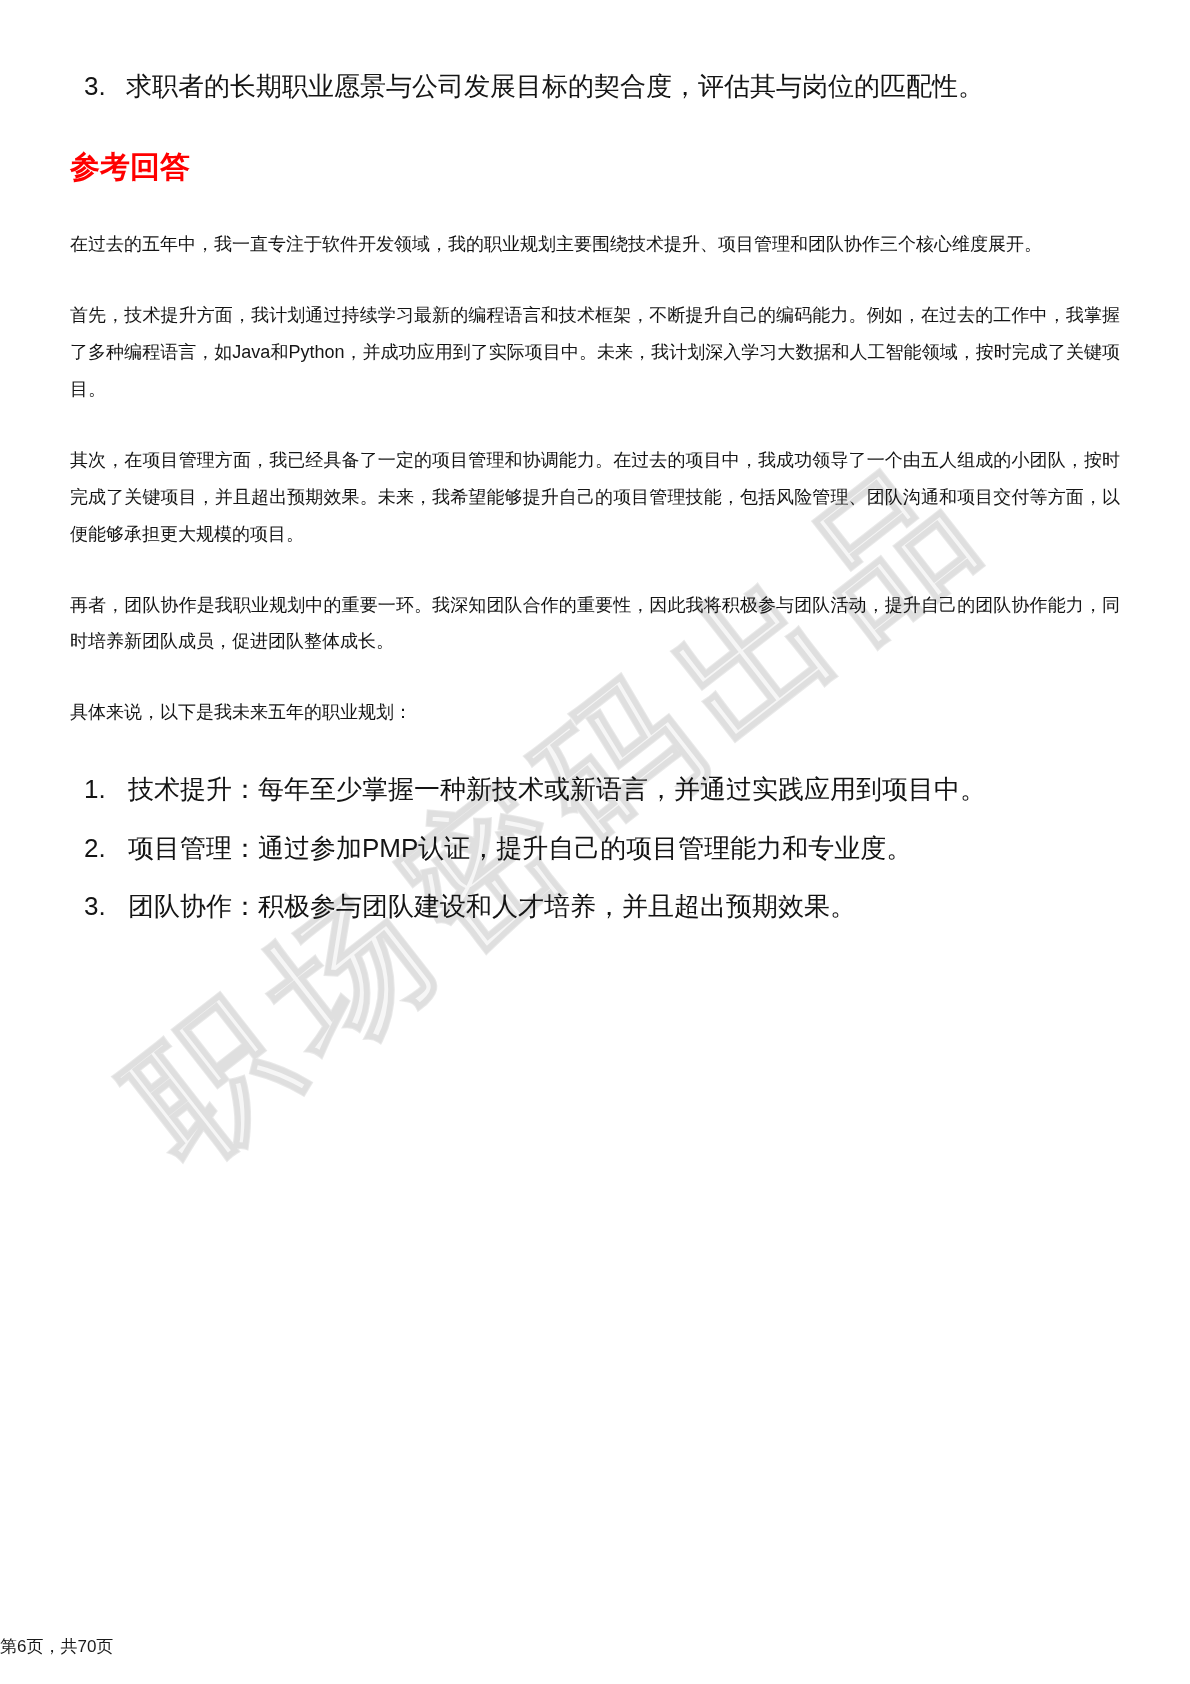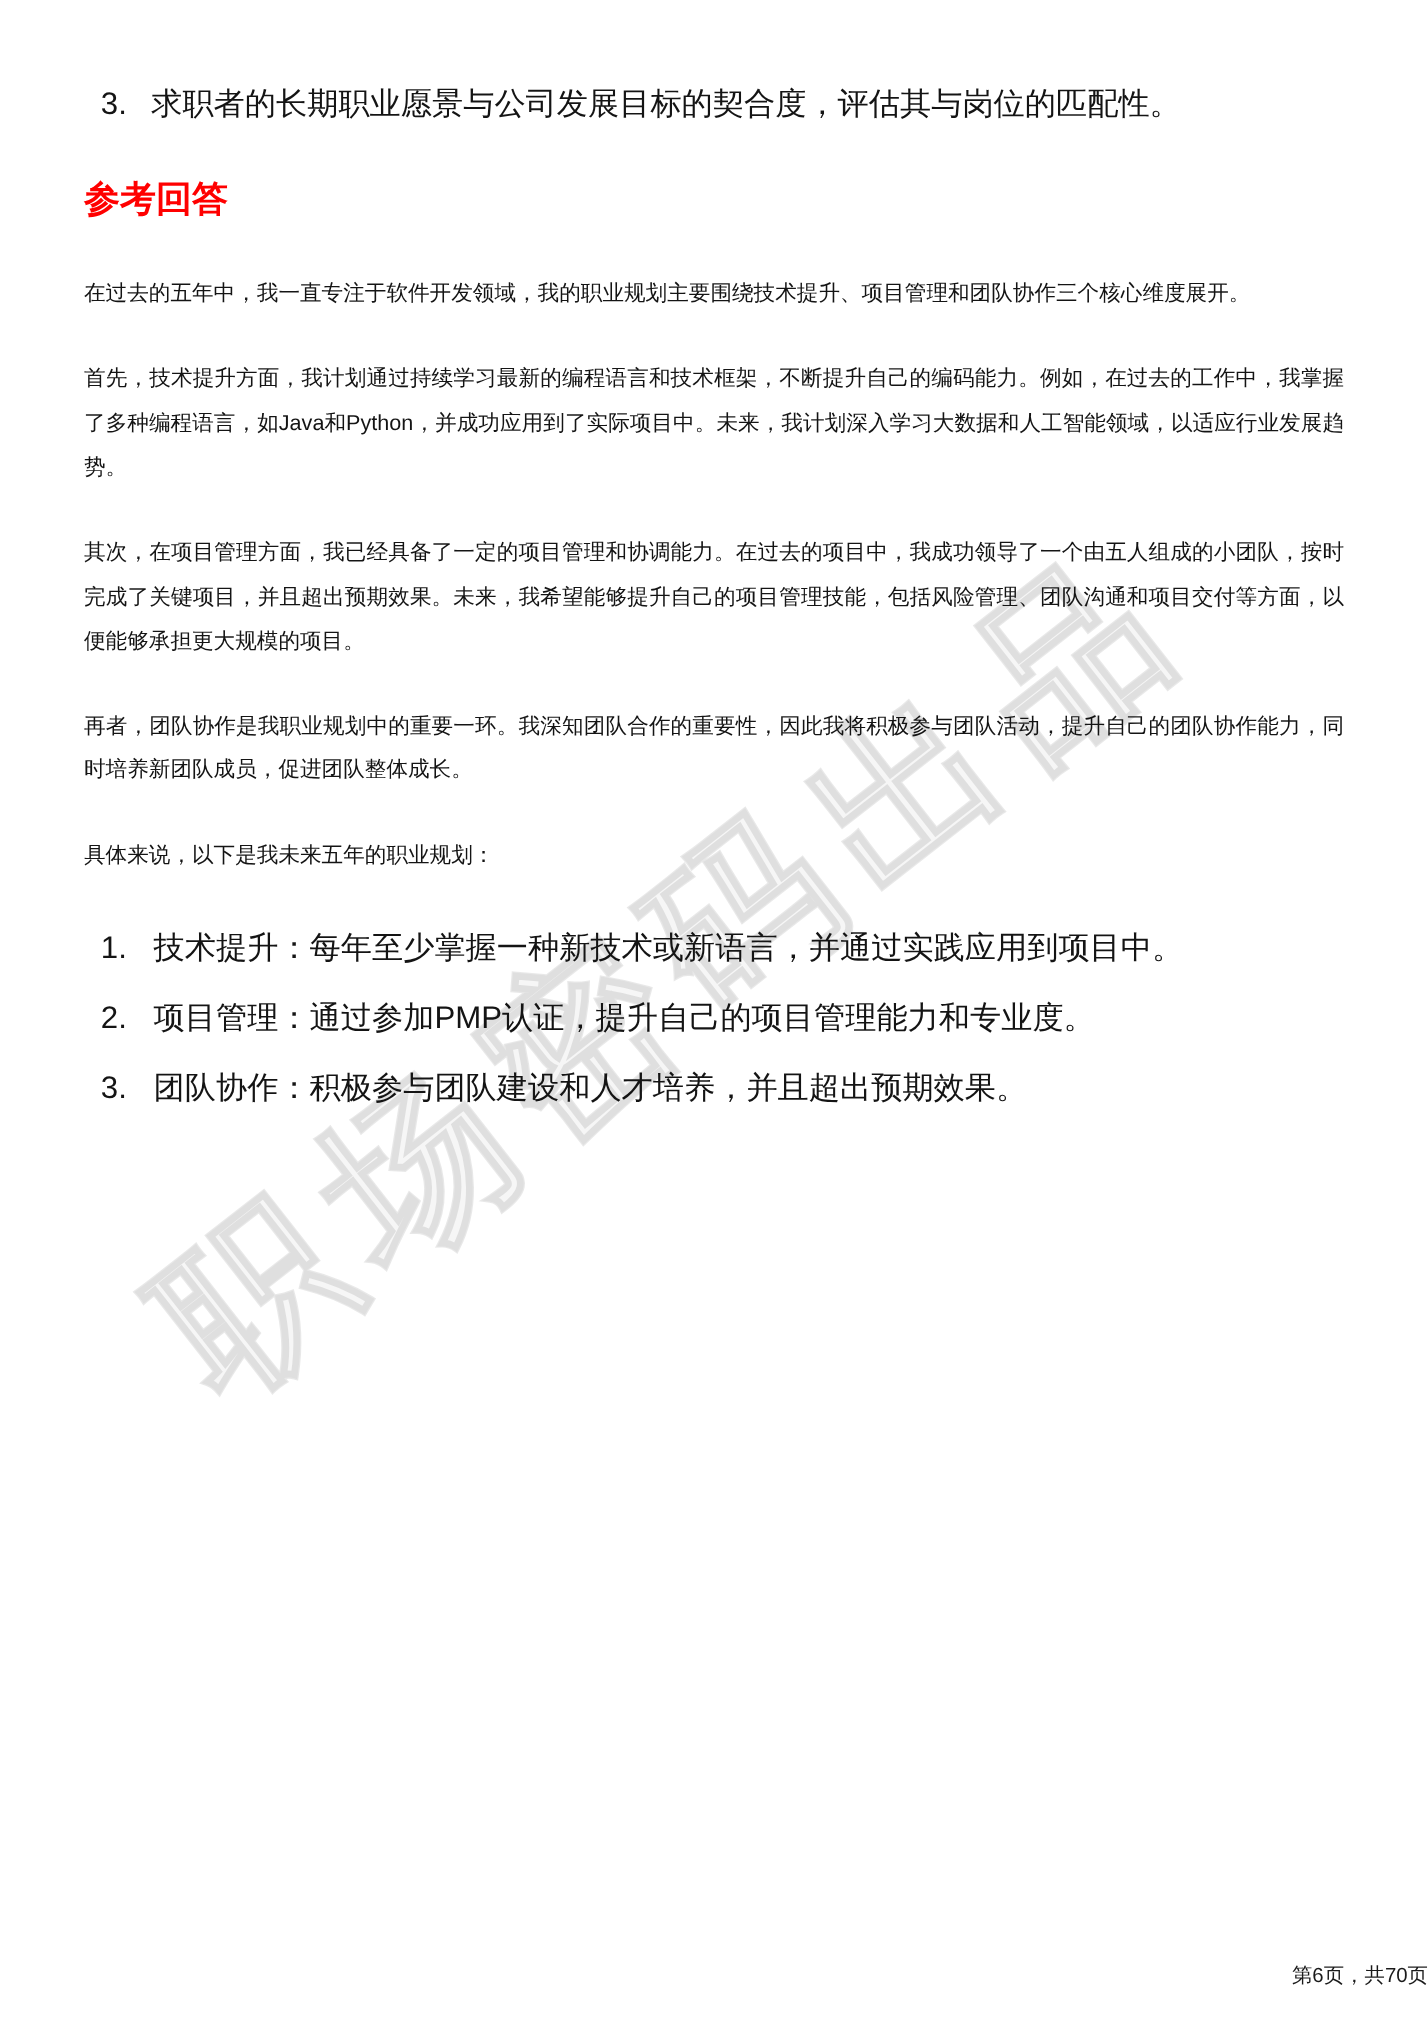--- a/index.html
+++ b/index.html
@@ -63,21 +63,21 @@
     line-height: 2.05;
     margin-top: 5px;
   }
   .li-num { flex: none; width: 44px; }
   .li-text { flex: 1; }
   .footer {
     position: absolute;
     bottom: 26px;
     left: 0;
     width: 100%;
-    text-align: right;
+    text-align: left;
     font-size: 17px;
     color: #1a1a1a;
     z-index: 1;
   }
 </style>
 </head>
 <body>
 
 <div class="watermark">职场密码出品</div>
 
@@ -85,21 +85,21 @@
 
   <div class="q-item">
     <span class="q-num">3.</span>
     <span class="q-text">求职者的长期职业愿景与公司发展目标的契合度，评估其与岗位的匹配性。</span>
   </div>
 
   <h2 class="ref-heading">参考回答</h2>
 
   <p class="para">在过去的五年中，我一直专注于软件开发领域，我的职业规划主要围绕技术提升、项目管理和团队协作三个核心维度展开。</p>
 
-  <p class="para">首先，技术提升方面，我计划通过持续学习最新的编程语言和技术框架，不断提升自己的编码能力。例如，在过去的工作中，我掌握了多种编程语言，如Java和Python，并成功应用到了实际项目中。未来，我计划深入学习大数据和人工智能领域，以适应行业发展趋势。</p>
+  <p class="para">首先，技术提升方面，我计划通过持续学习最新的编程语言和技术框架，不断提升自己的编码能力。例如，在过去的工作中，我掌握了多种编程语言，如Java和Python，并成功应用到了实际项目中。未来，我计划深入学习大数据和人工智能领域，按时完成了关键项目。</p>
 
   <p class="para">其次，在项目管理方面，我已经具备了一定的项目管理和协调能力。在过去的项目中，我成功领导了一个由五人组成的小团队，按时完成了关键项目，并且超出预期效果。未来，我希望能够提升自己的项目管理技能，包括风险管理、团队沟通和项目交付等方面，以便能够承担更大规模的项目。</p>
 
   <p class="para">再者，团队协作是我职业规划中的重要一环。我深知团队合作的重要性，因此我将积极参与团队活动，提升自己的团队协作能力，同时培养新团队成员，促进团队整体成长。</p>
 
   <p class="para">具体来说，以下是我未来五年的职业规划：</p>
 
   <ol class="plan-list">
     <li>
       <span class="li-num">1.</span>

